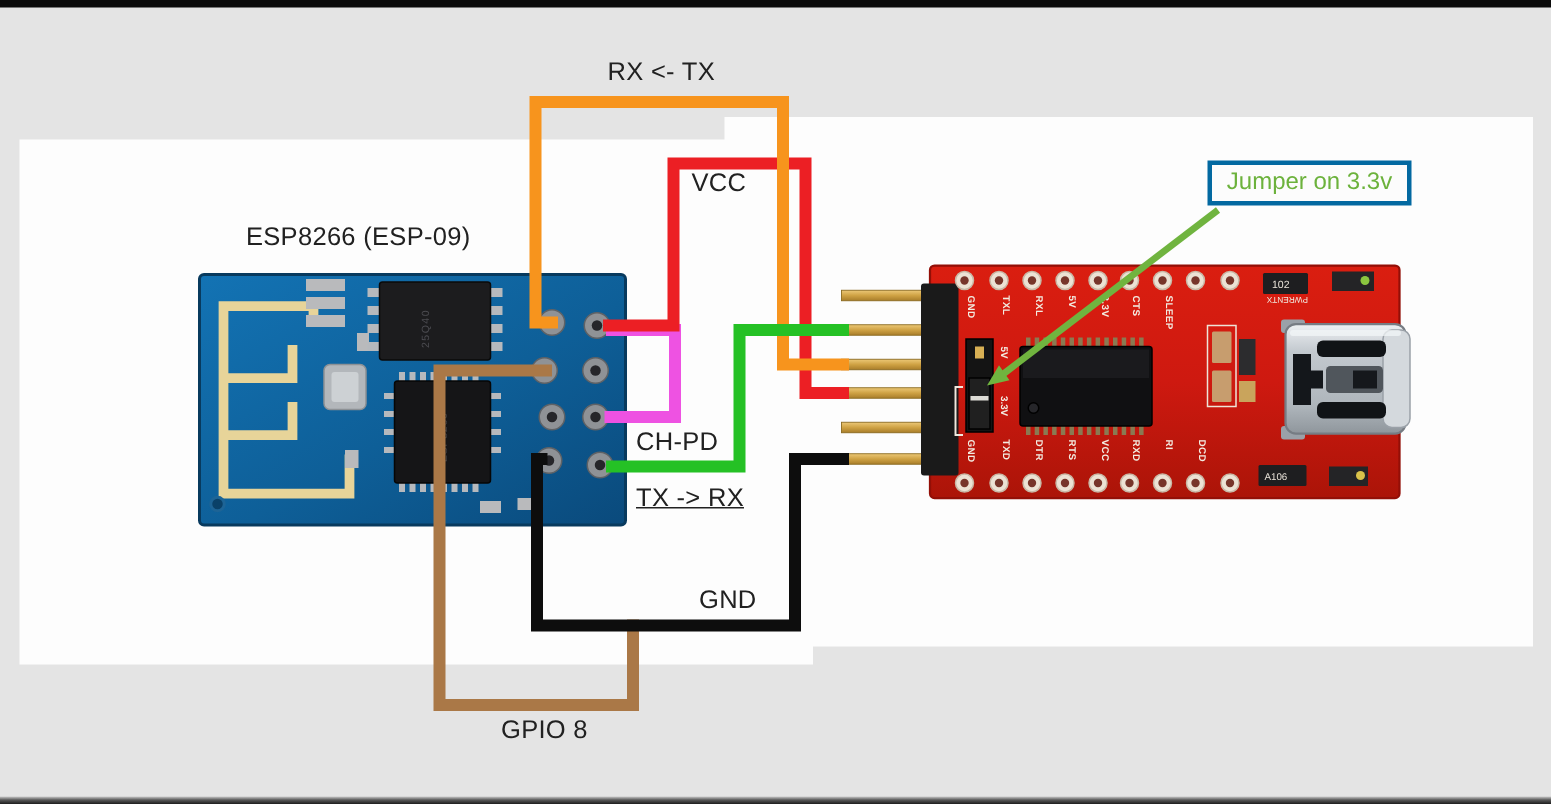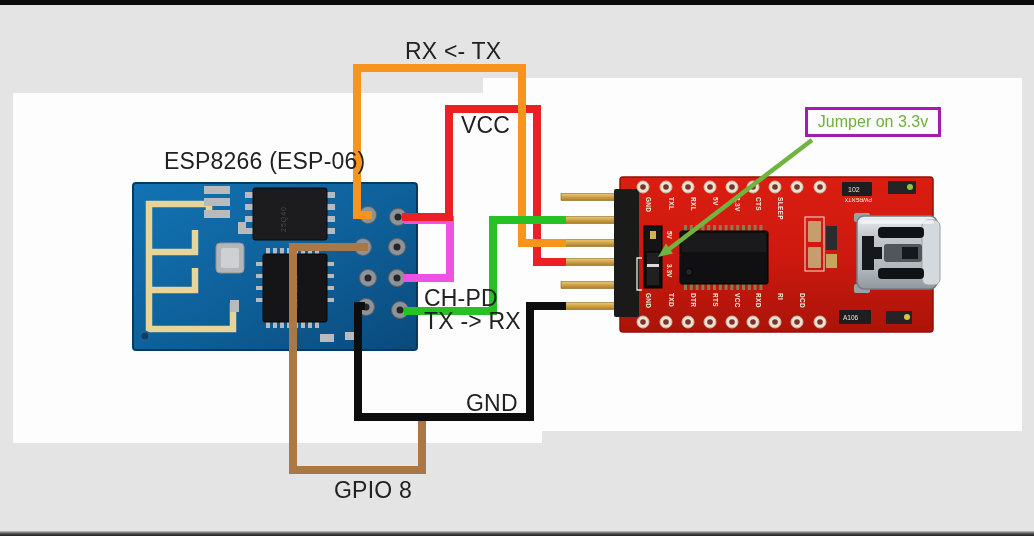--- a/index.html
+++ b/index.html
@@ -5,23 +5,23 @@
   html,body{margin:0;padding:0;background:#000;}
   #stage{position:relative;width:1034px;height:536px;background:#e4e4e4;overflow:hidden;
          font-family:"Liberation Sans","DejaVu Sans",sans-serif;}
   .bar-top{position:absolute;left:0;top:0;width:1034px;height:5px;background:#0b0b0b;}
   .bar-bottom{position:absolute;left:0;bottom:0;width:1034px;height:5px;
               background:linear-gradient(#c9c9c9 0%,#5a5a5a 45%,#1c1c1c 100%);}
   .panel{position:absolute;background:#fdfdfd;}
   .panel-left{left:13px;top:93px;width:529px;height:350px;}
   .panel-right{left:483px;top:78px;width:539px;height:353px;}
   svg.layer{position:absolute;left:0;top:0;}
-  .lbl{position:absolute;color:#212121;font-size:23px;letter-spacing:.2px;white-space:nowrap;}
+  .lbl{position:absolute;color:#212121;font-size:17px;letter-spacing:.2px;white-space:nowrap;}
   .jumper-note{position:absolute;left:805px;top:107px;width:130px;height:24px;
-               background:#fcfcfc;border:3px solid #a21caf;color:#6cb23c;
+               background:#fcfcfc;border:3px solid #0369a1;color:#6cb23c;
                font-size:16px;text-align:center;line-height:24px;}
   text{font-family:"Liberation Sans","DejaVu Sans",sans-serif;}
 </style>
 </head>
 <body>
 
 <div id="stage">
   <div class="bar-top"></div>
   <div class="panel panel-right"></div>
   <div class="panel panel-left"></div>
@@ -299,22 +299,22 @@
       <polyline points="372,215 357,215 357,68 522,68 522,243 566,243" fill="none" stroke="#f7941d" stroke-width="8" stroke-linejoin="miter"></polyline>
       <polyline points="404,311 493,311 493,220 566,220" fill="none" stroke="#25c125" stroke-width="8" stroke-linejoin="miter"></polyline>
       <polyline points="368,247 293,247 293,470 422,470 422,413" fill="none" stroke="#aa7847" stroke-width="8" stroke-linejoin="miter"></polyline>
       <polyline points="365,306 358,306 358,417 530,417 530,306 566,306" fill="none" stroke="#0d0d0d" stroke-width="8" stroke-linejoin="miter"></polyline>
       <line x1="812" y1="140" x2="668" y2="250" stroke="#70b43f" stroke-width="4.5"></line>
       <polygon points="658,257 666,243.5 673,253.5" fill="#70b43f"></polygon>
     </svg>
 
   <div class="lbl" style="left:405px;top:38px;">RX &lt;- TX</div>
   <div class="lbl" style="left:461px;top:112px;">VCC</div>
-  <div class="lbl" style="left:164px;top:148px;">ESP8266 (ESP-06)</div>
+  <div class="lbl" style="left:164px;top:148px;">ESP8266 (ESP-09)</div>
   <div class="lbl" style="left:424px;top:285px;">CH-PD</div>
-  <div class="lbl" style="left:424px;top:308px;">TX -&gt; RX</div>
+  <div class="lbl" style="left:424px;top:322px;text-decoration:underline;">TX -&gt; RX</div>
   <div class="lbl" style="left:466px;top:390px;">GND</div>
   <div class="lbl" style="left:334px;top:477px;">GPIO 8</div>
 
   <div class="jumper-note">Jumper on 3.3v</div>
 
   <div class="bar-bottom"></div>
 </div>
 
 </body></html>

